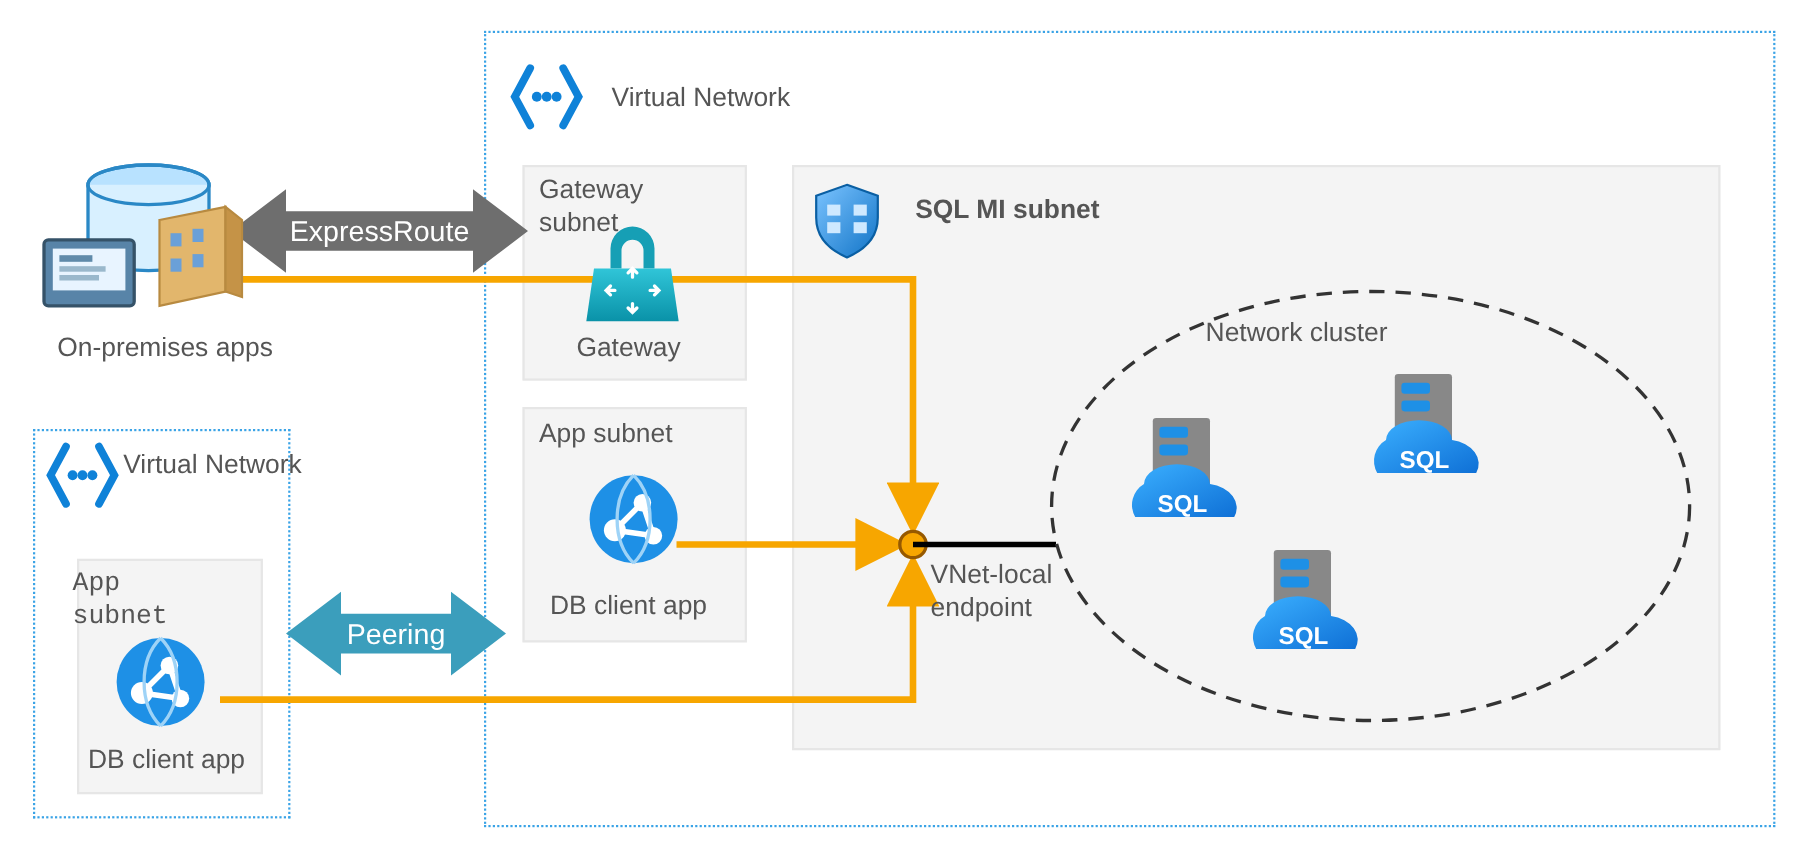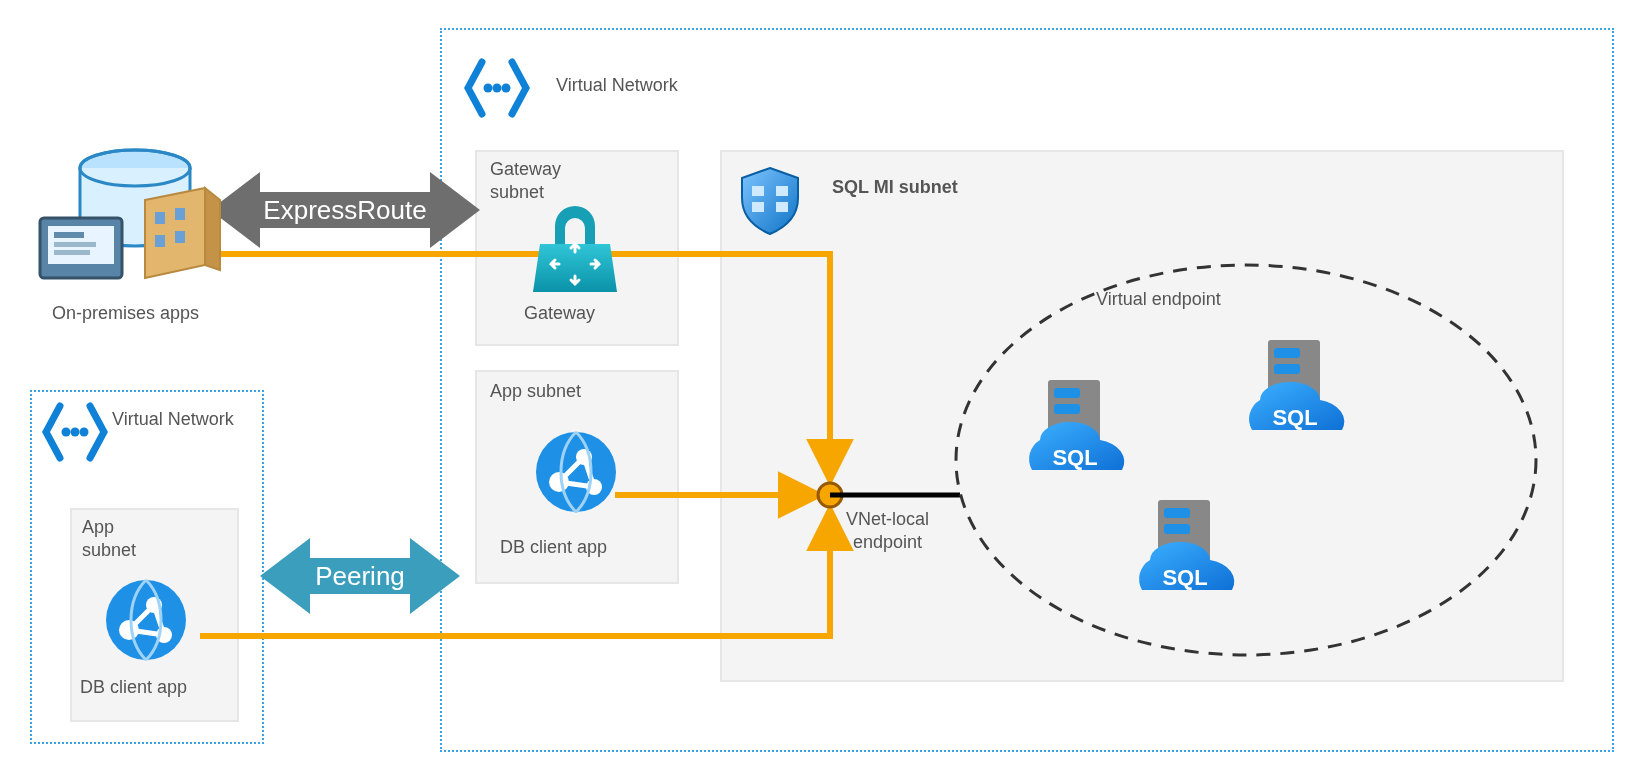--- a/index.html
+++ b/index.html
@@ -21,21 +21,21 @@
     border: 2px dotted #3aa3e6;
     background: transparent;
   }
   .grey-box {
     position: absolute;
     background: #f4f4f4;
     border: 2px solid #e6e6e6;
   }
   .label {
     position: absolute;
-    font-size: 18px;
+    font-size: 24px;
     color: #555;
     line-height: 1.25;
   }
   .arrow-text {
     fill: #ffffff;
     font-size: 26px;
     font-family: inherit;
   }
   svg.abs { position:absolute; }
 </style>
@@ -201,23 +201,23 @@
 
   <div class="label" style="left:32px; top:302px;margin-left:20px;">On-premises apps</div>
 
   <div class="label" style="left:490px; top:158px; white-space:pre;">Gateway
 subnet</div>
   <div class="label" style="left:524px; top:302px;">Gateway</div>
 
   <div class="label" style="left:490px; top:380px;">App subnet</div>
   <div class="label" style="left:500px; top:536px;">DB client app</div>
 
-  <div class="label" style="left:82px; top:516px; white-space:pre;">App
+  <div class="label" style="left:66px; top:516px; white-space:pre;font-family:Liberation Mono, monospace;">App
 subnet</div>
   <div class="label" style="left:80px; top:676px;">DB client app</div>
 
   <div class="label" style="left:832px; top:176px;font-weight:bold;">SQL MI subnet</div>
-  <div class="label" style="left:1096px; top:288px;">Virtual endpoint</div>
-
-  <div class="label" style="left:846px; top:508px; white-space:pre;text-align:center;">VNet-local
+  <div class="label" style="left:1096px; top:288px;">Network cluster</div>
+
+  <div class="label" style="left:846px; top:508px; white-space:pre;">VNet-local
 endpoint</div>
 
 </div>
 
 </body></html>

